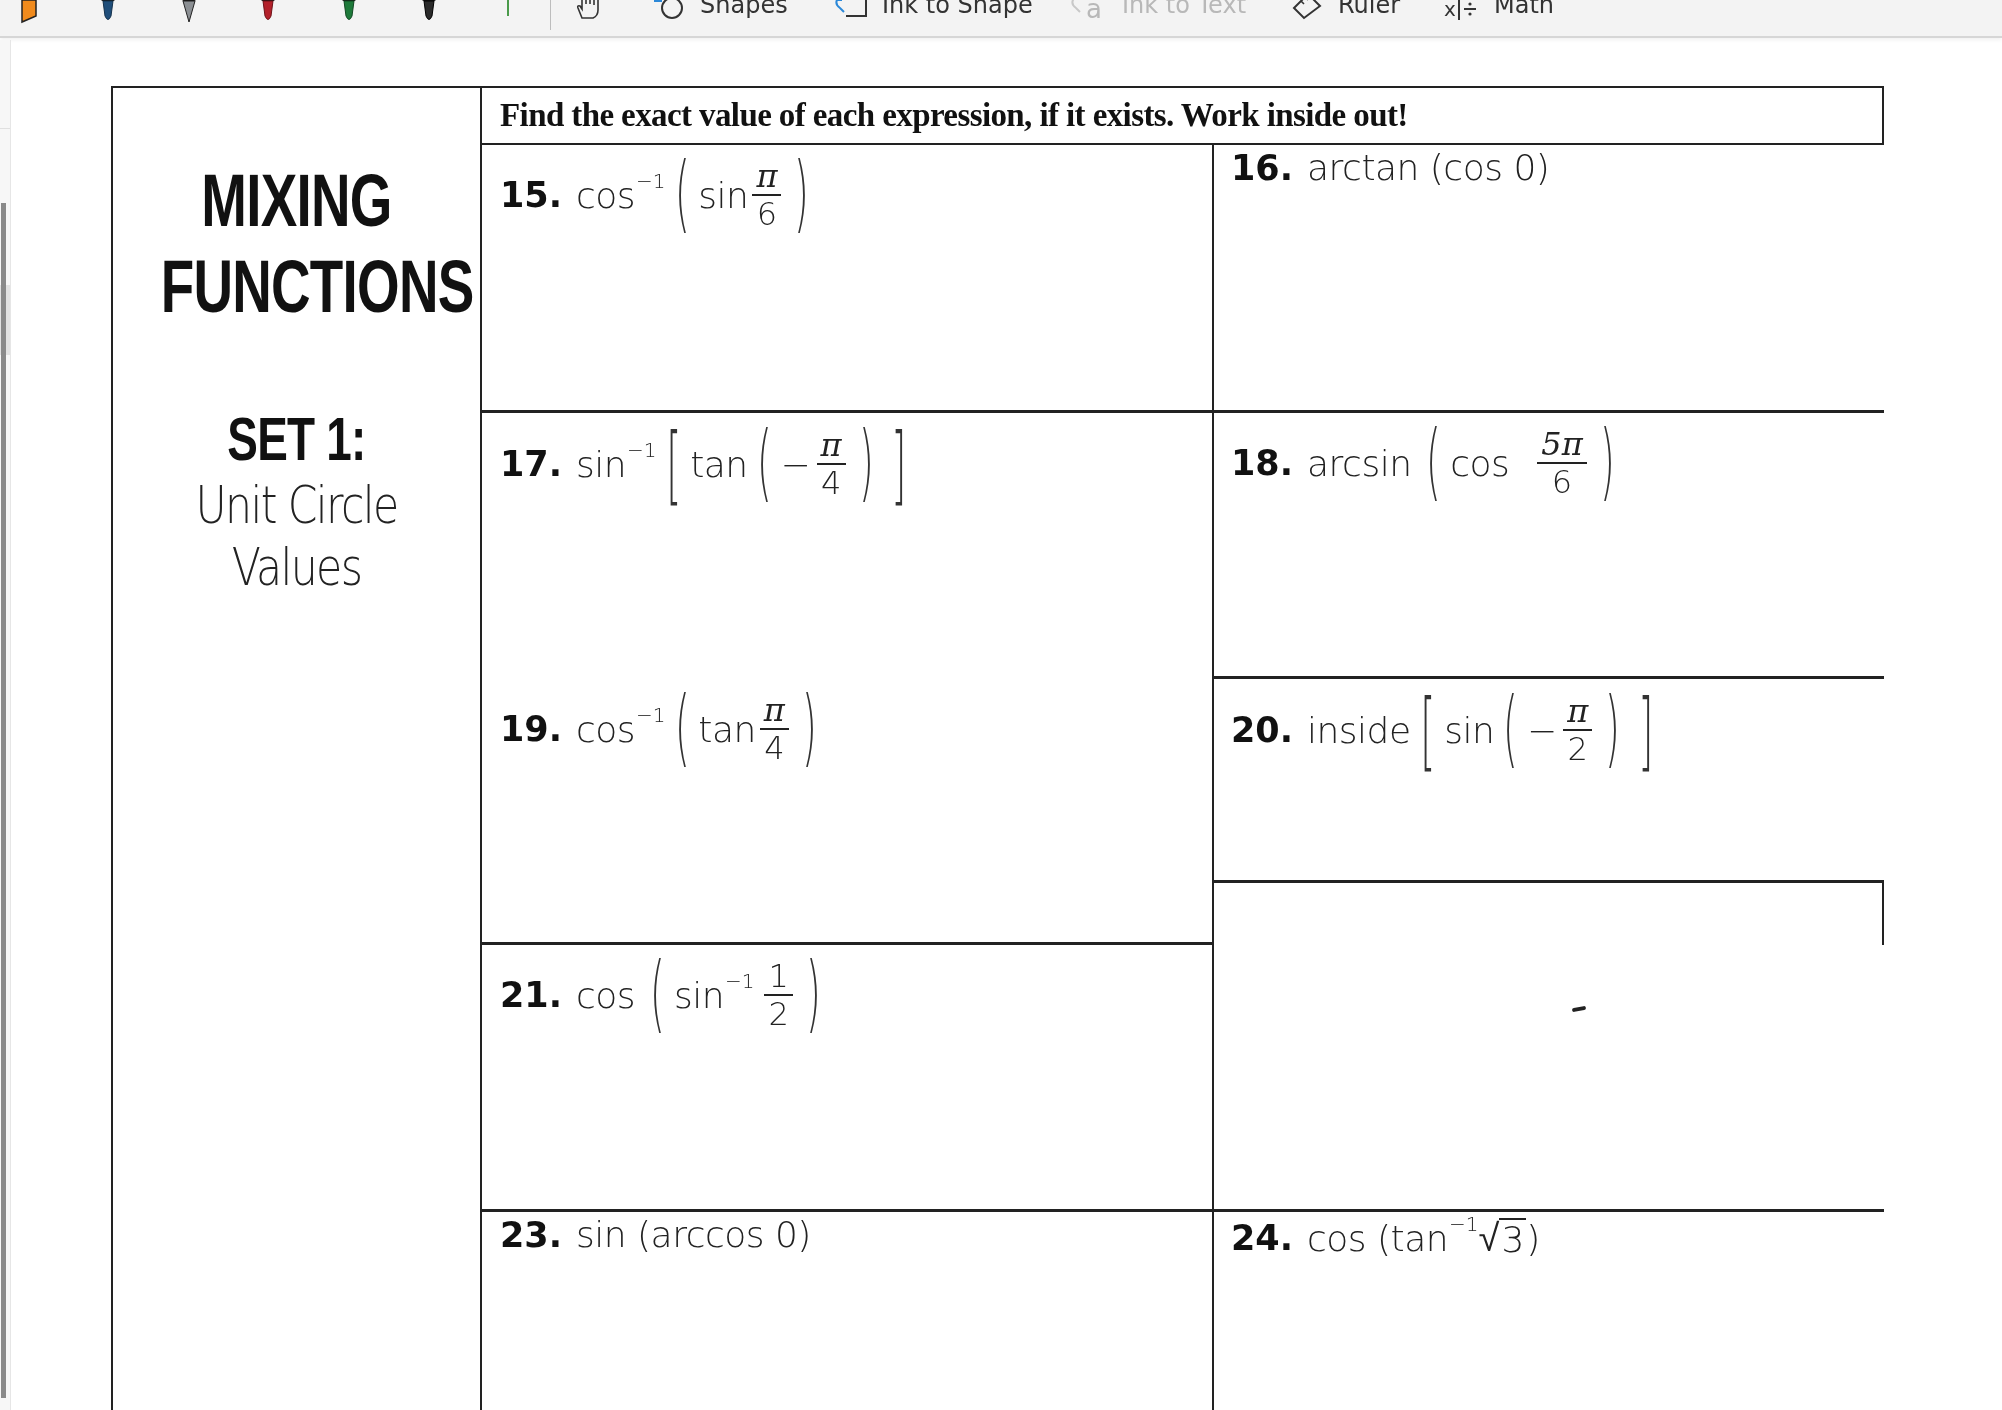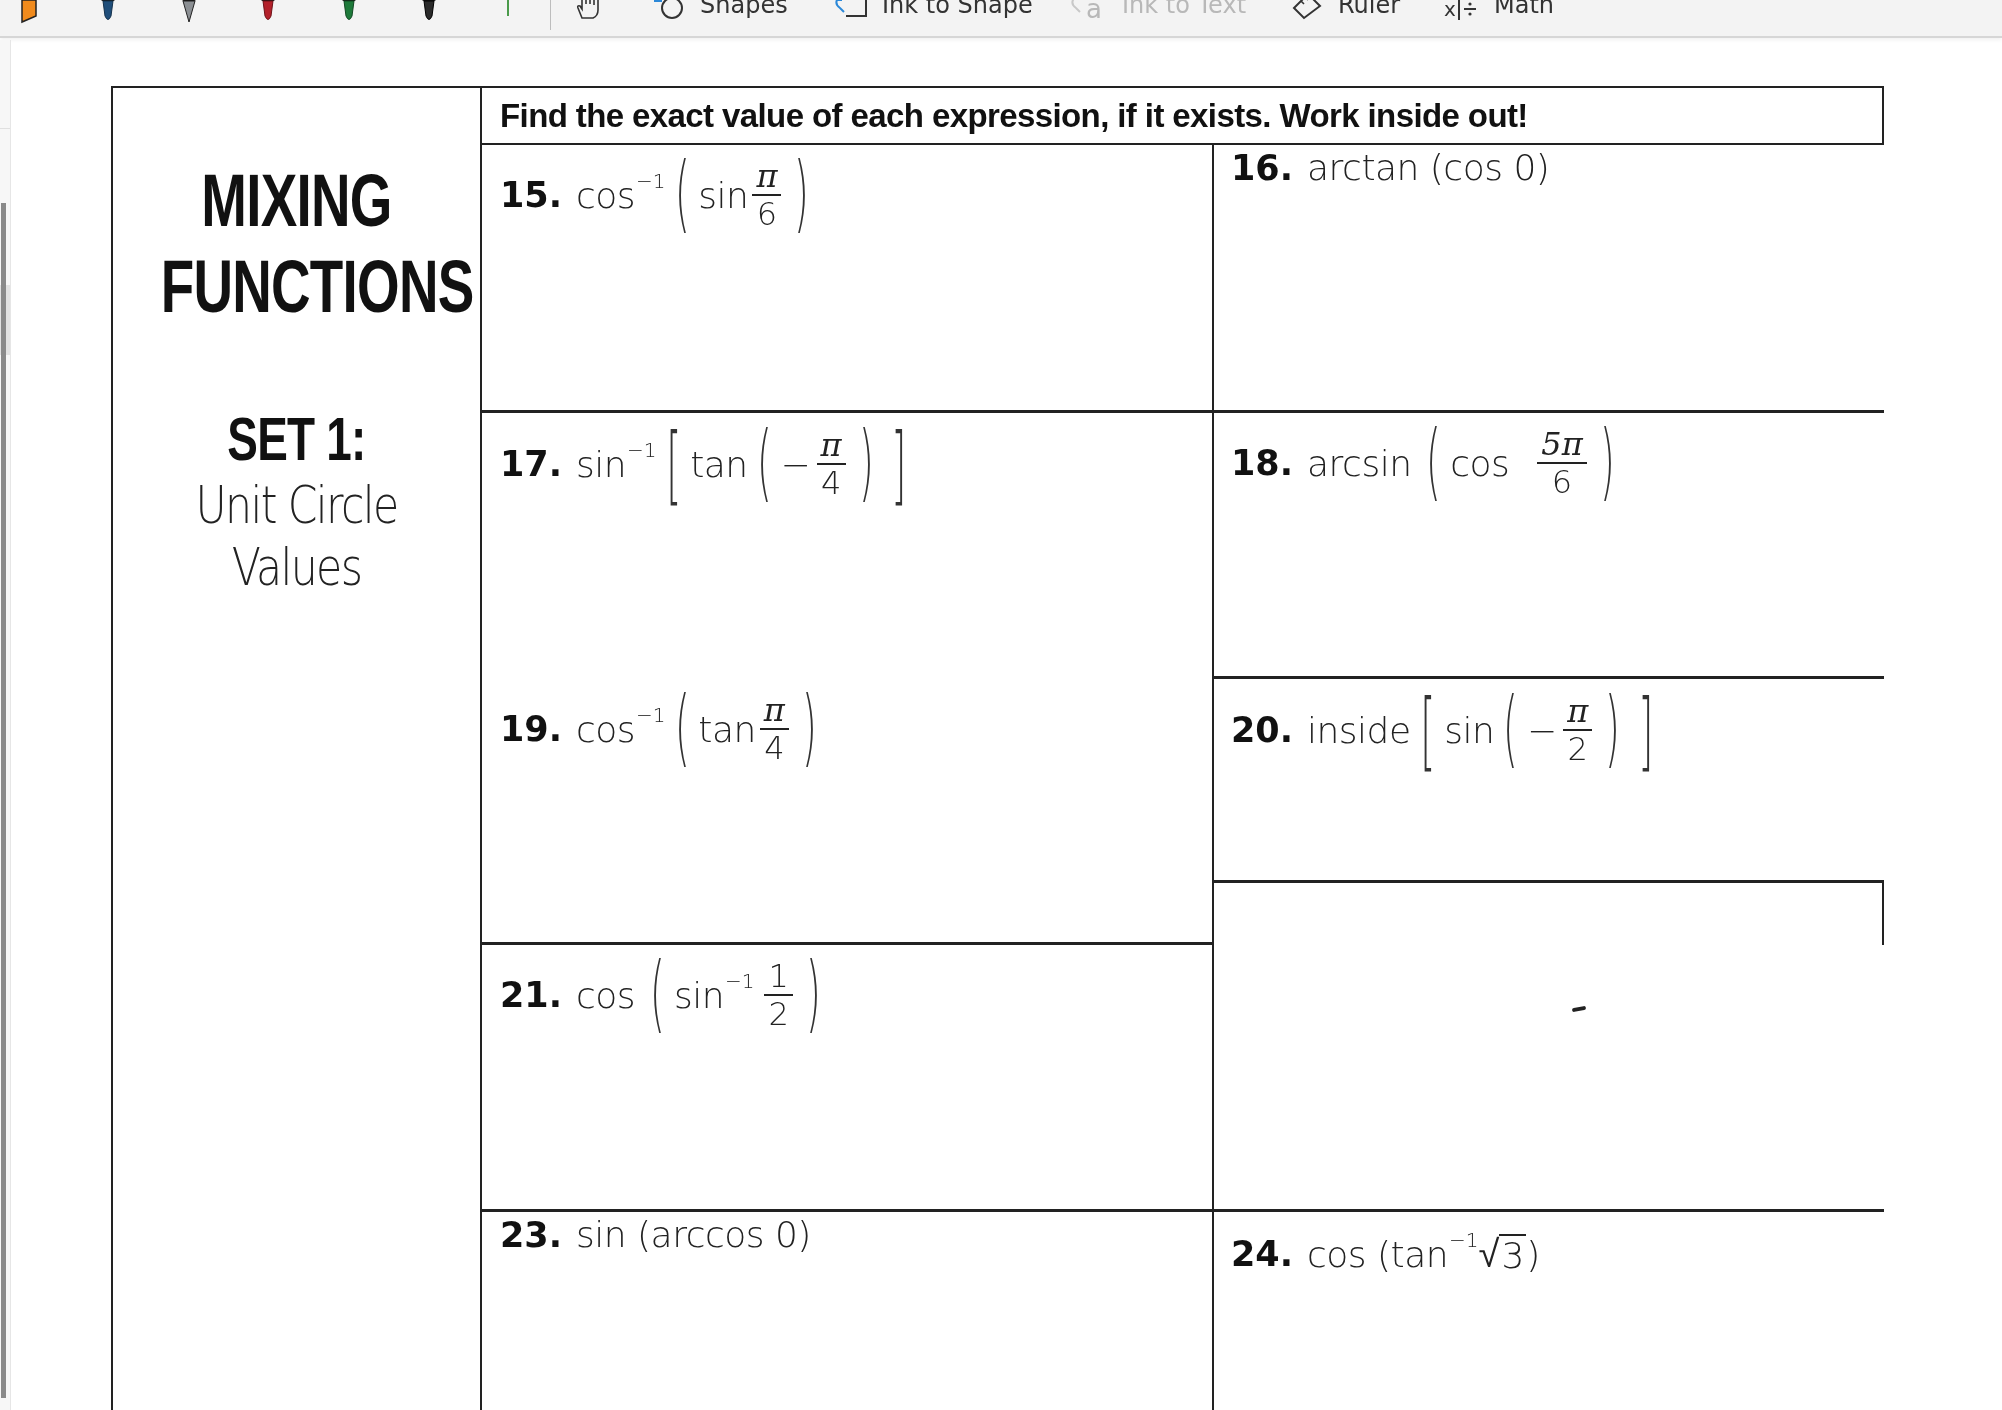--- a/index.html
+++ b/index.html
@@ -60,21 +60,21 @@
       transform: scaleX(0.82); transform-origin: center;
       letter-spacing: -2px;
     }
 
     .header-row {
       position: absolute; left: 369px; top: 0; width: 1402px; height: 57px;
       border-bottom: 2px solid #222;
       display: flex; align-items: center; padding-left: 18px;
     }
     .header-row span {
-      font-family: Liberation Sans, sans-serif; font-weight: bold; font-size: 33px;
+      font-family: Liberation Serif, serif; font-weight: bold; font-size: 33px;
       letter-spacing: -0.6px; color: #111; white-space: nowrap;
     }
 
     .grid { position: absolute; left: 369px; top: 57px; width: 1402px; }
     .cell {
       position: absolute; border-bottom: 3px solid #222; background: #fff;
       cursor: text;
     }
     .cell.left { left: 0; width: 732px; border-right: 2px solid #222; }
     .cell.right { left: 732px; width: 670px; }
@@ -322,21 +322,21 @@
       <div class="ink-mark" style="left:358px;top:62px"></div>
     </div>
 
     <div class="cell left" style="top:1067px;height:300px;border-bottom:none">
       <div class="prob" style="top:2px">
         <span class="num">23.</span>
         <span class="fn">sin (arccos 0)</span>
       </div>
     </div>
     <div class="cell right" style="top:1067px;height:300px;border-bottom:none">
-      <div class="prob" style="top:20px">
+      <div class="prob" style="top:4px">
         <span class="num">24.</span>
         <span class="fn">cos (tan</span>
         <span class="sup">−1</span>
         <span class="sqrt">
           <span class="rad">√</span>
           <span class="rc">3</span>
         </span>
         <span>)</span>
       </div>
     </div>

